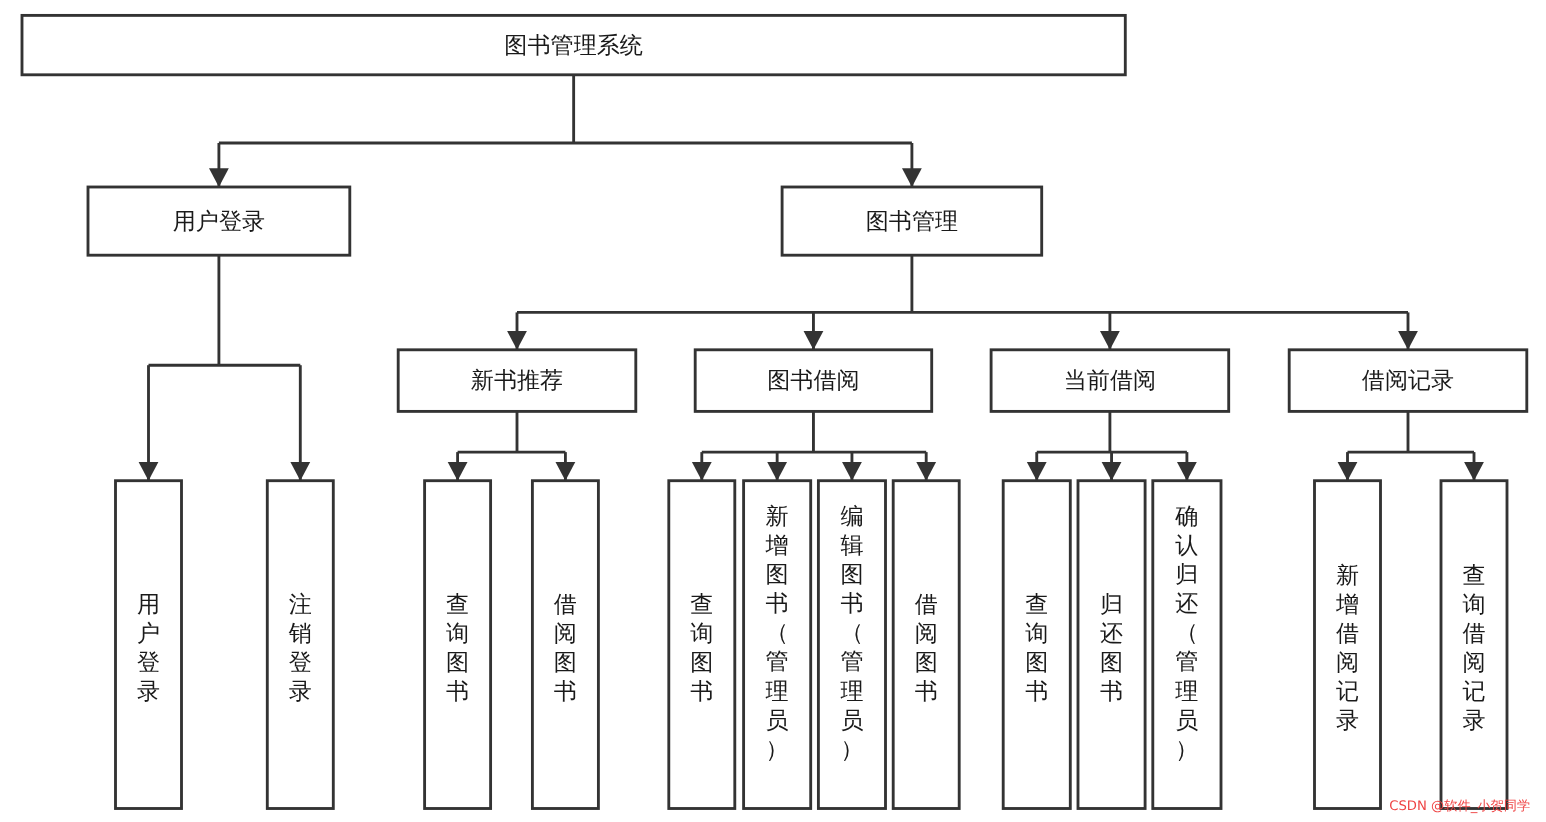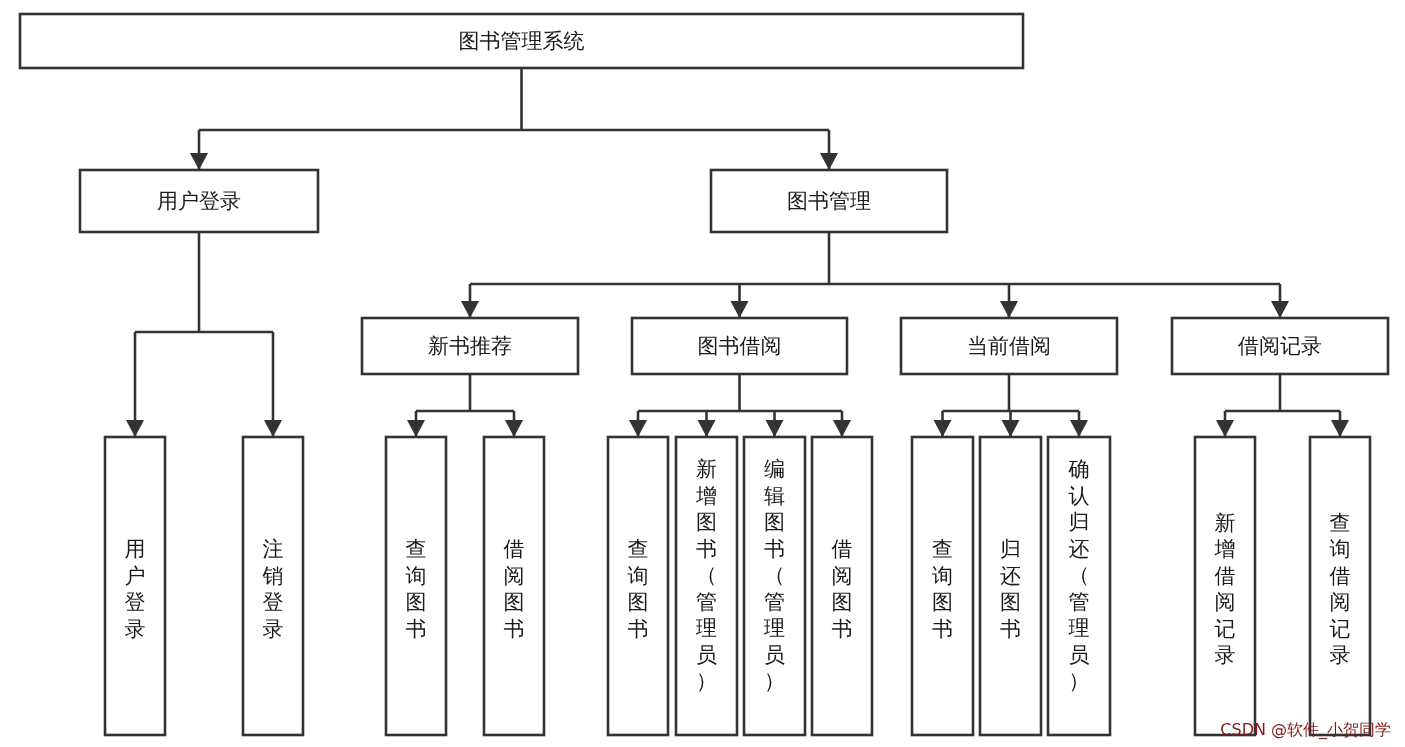--- a/index.html
+++ b/index.html
@@ -43,22 +43,22 @@
     fill: none;
   }
   .arrow-head {
     fill: #333333;
     stroke: none;
   }
   .watermark {
     position: absolute;
     right: 14px;
     bottom: 6px;
-    color: #7f1d1d;
-    font-size: 16px;
+    color: #ef4444;
+    font-size: 12px;
     font-family: "DejaVu Sans", "Liberation Sans", sans-serif;
     white-space: nowrap;
     pointer-events: none;
   }
 </style>
 </head>
 <body>
 
 <svg id="diagram" viewBox="0 0 1405 747" xmlns="http://www.w3.org/2000/svg">
   <g id="connectors">

